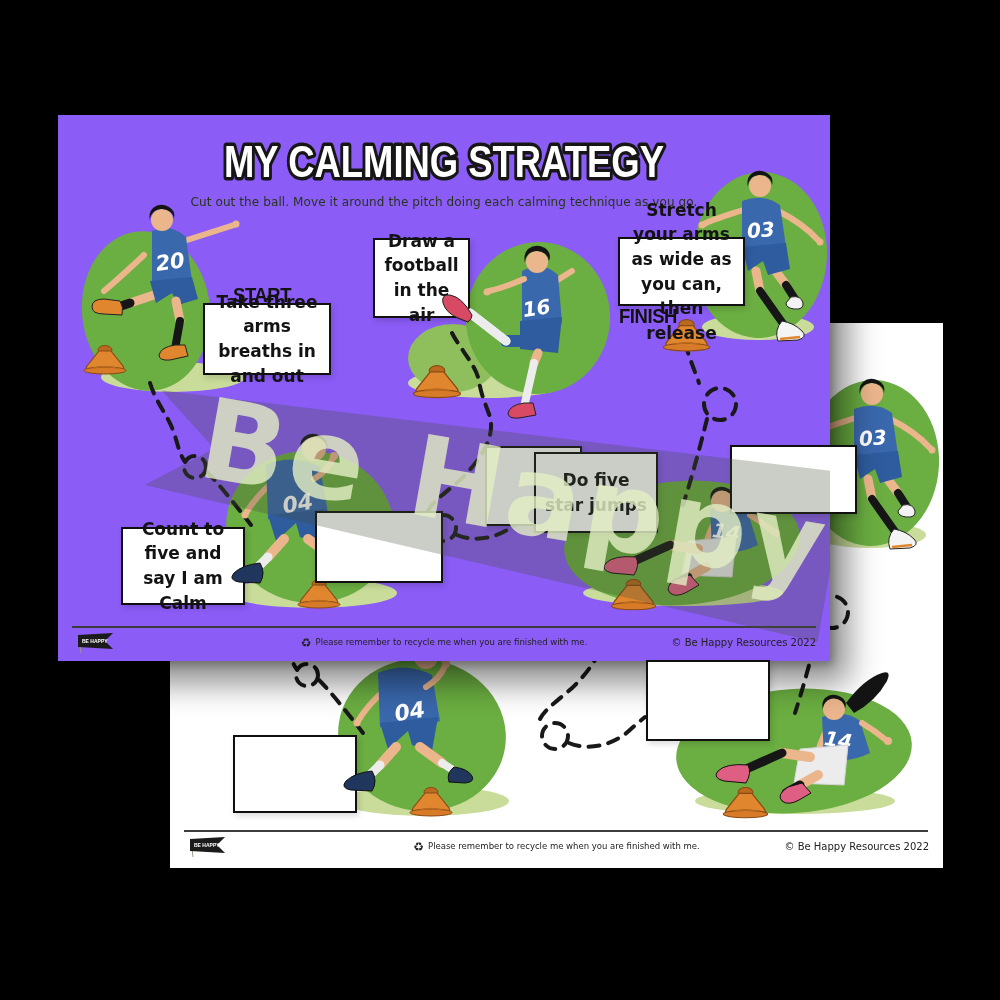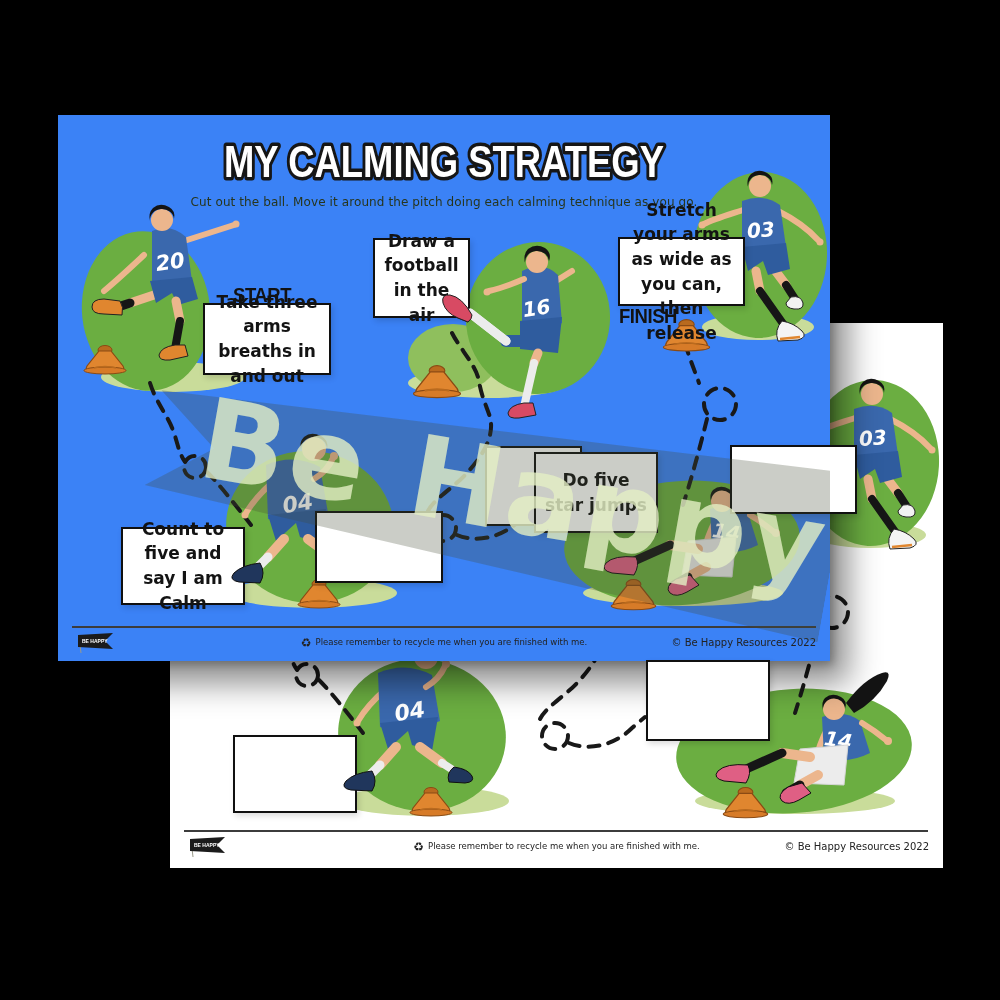--- a/index.html
+++ b/index.html
@@ -1,20 +1,20 @@
 <!DOCTYPE html>
 <html><head>
 <meta charset="utf-8">
 <style>
   html,body{margin:0;padding:0;background:#000;}
   .canvas{position:relative;width:1000px;height:1000px;background:#000;overflow:hidden;
           font-family:"DejaVu Sans",sans-serif;}
   .sheet{position:absolute;overflow:hidden;box-sizing:border-box;}
   .sheet-back{left:170px;top:323px;width:773px;height:545px;background:#ffffff;}
-  .sheet-front{left:58px;top:115px;width:772px;height:546px;background:#3b82f6;
+  .sheet-front{left:58px;top:115px;width:772px;height:546px;background:#8b5cf6;
                box-shadow:18px 22px 30px rgba(0,0,0,0.45), 3px 4px 8px rgba(0,0,0,0.25);padding-left:32px;}
   .scene-svg{position:absolute;left:0;top:0;width:772px;height:546px;}
   .overlay-svg{position:absolute;left:0;top:0;width:772px;height:546px;pointer-events:none;z-index:30;}
 
   .title-svg{position:absolute;left:66px;top:16px;width:640px;height:62px;z-index:10;}
   .subtitle{position:absolute;left:0;top:80px;width:100%;text-align:center;
             font-size:12px;font-weight:400;color:#27351d;letter-spacing:.1px;z-index:10;}
 
   .marker{position:absolute;font-family:"Liberation Sans",sans-serif;font-weight:bold;
           font-size:21px;color:#121212;transform:scaleX(.88);transform-origin:left center;

